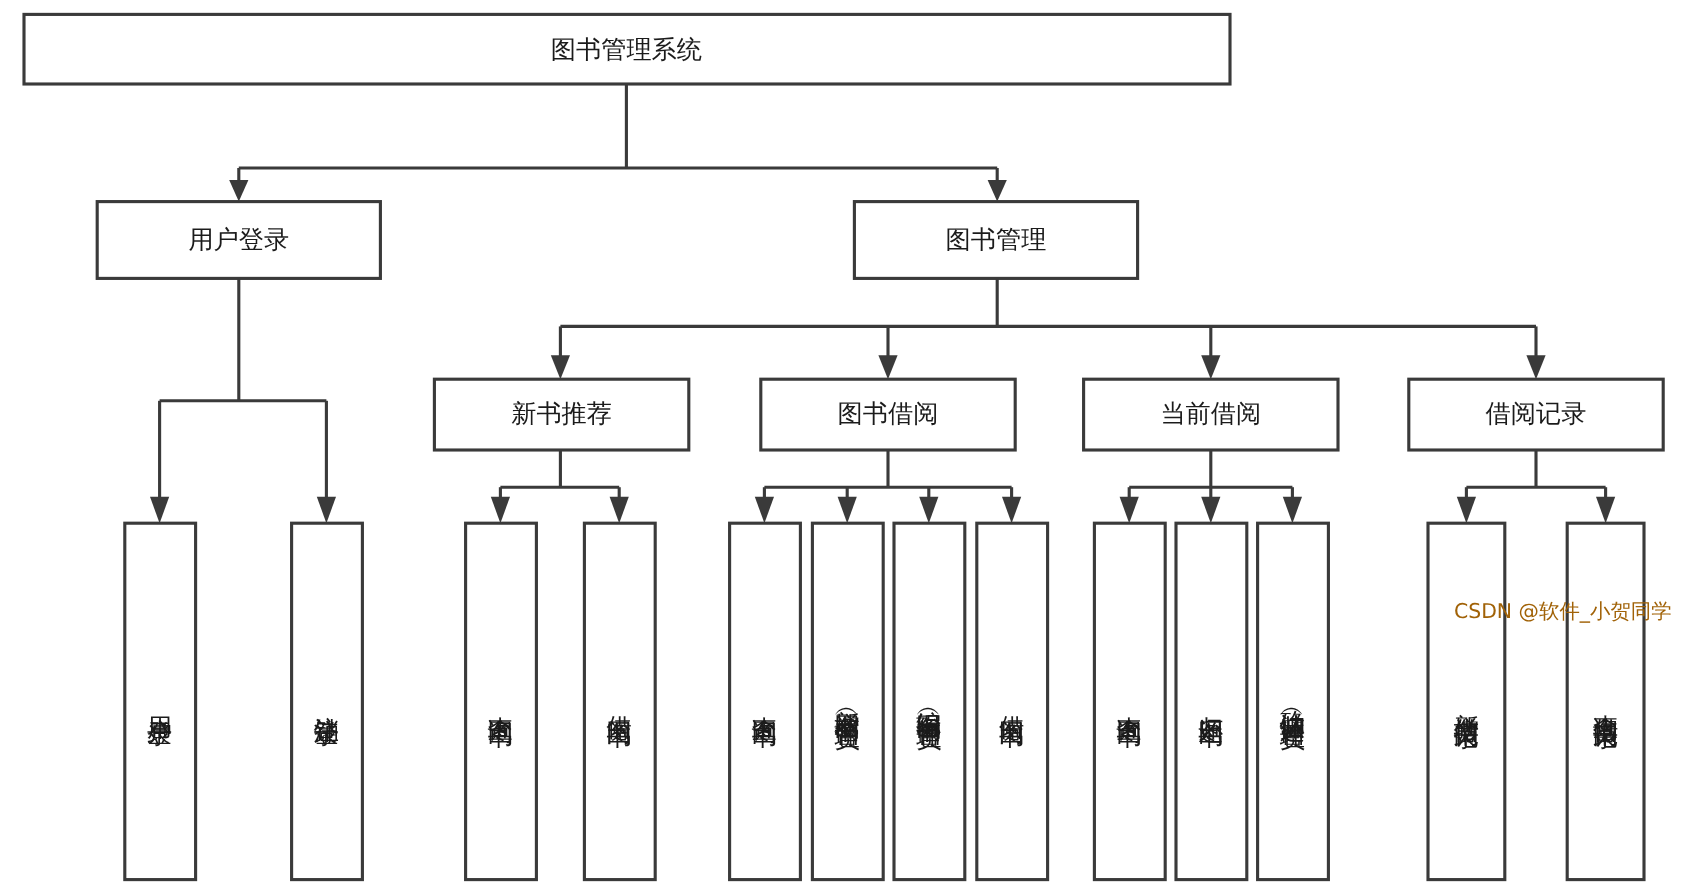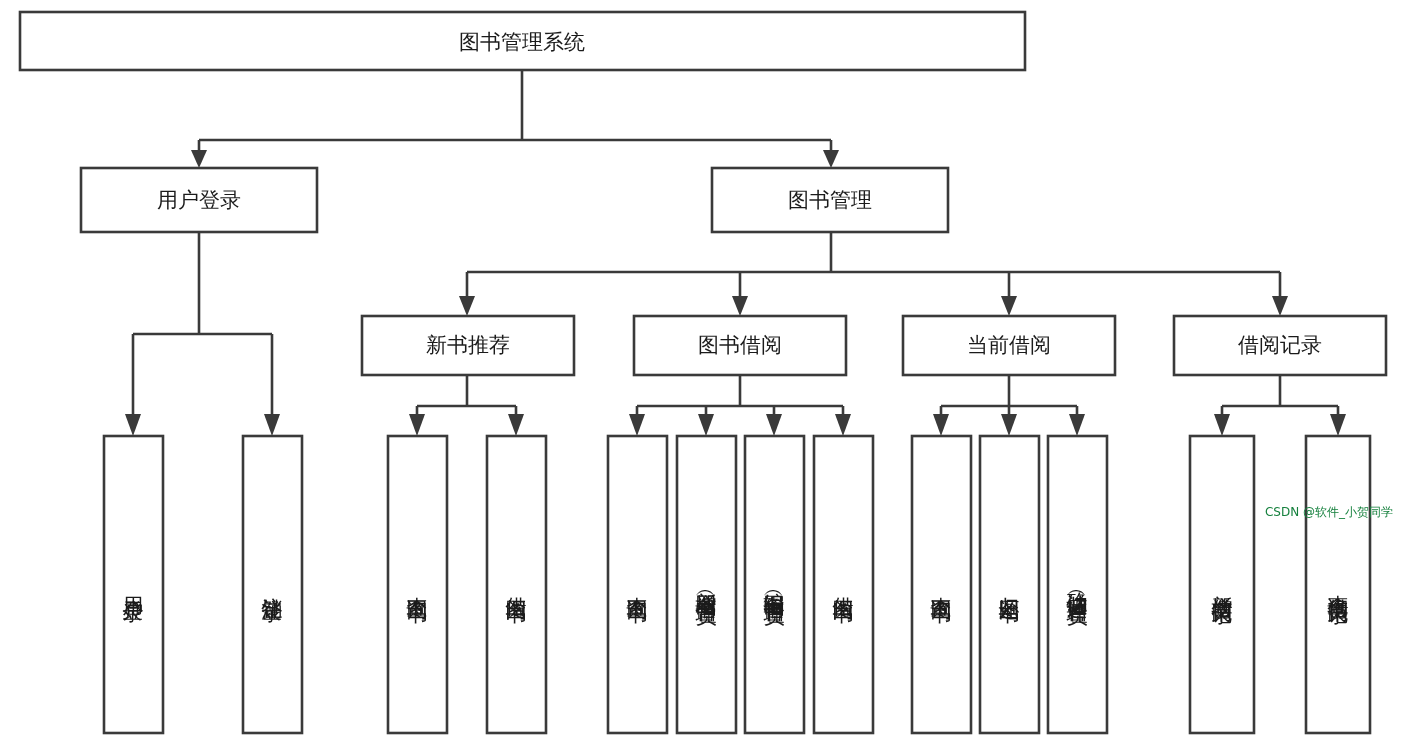--- a/index.html
+++ b/index.html
@@ -57,22 +57,22 @@
     text-orientation: upright;
     glyph-orientation-vertical: 0;
     text-anchor: middle;
     letter-spacing: 2px;
   }
   .watermark {
     position: absolute;
     right: 12px;
     bottom: 6px;
     font-family: "DejaVu Sans", "Liberation Sans", sans-serif;
-    font-size: 12px;
-    color: #15803d;
+    font-size: 17px;
+    color: #a16207;
     white-space: nowrap;
     pointer-events: none;
   }
 </style>
 </head>
 <body>
 
 <div id="diagram-root">
 
   <svg class="flow" viewBox="0 0 1405 747" xmlns="http://www.w3.org/2000/svg">

